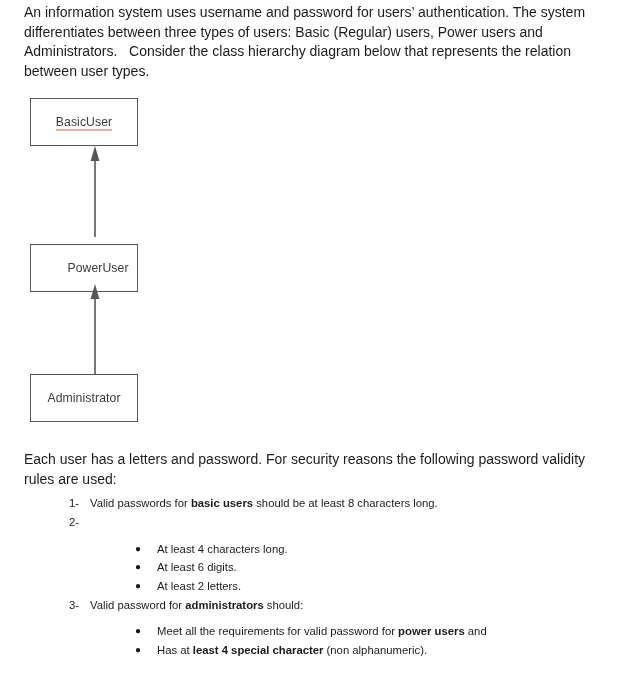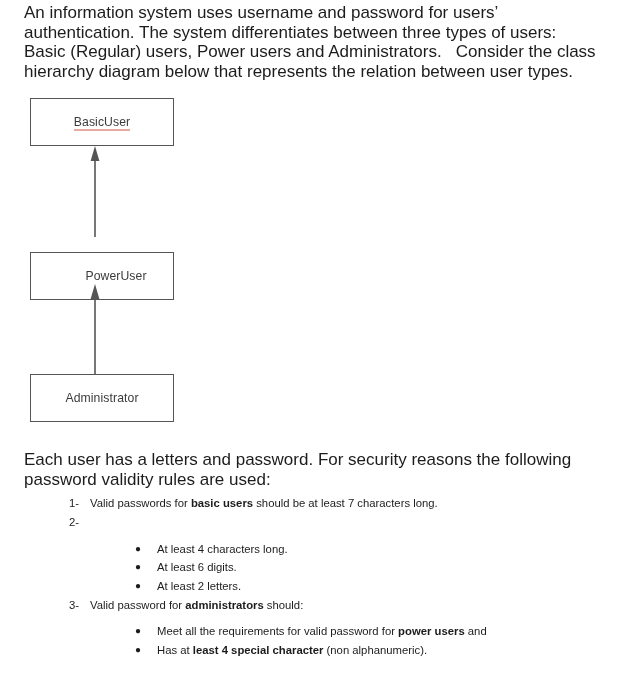--- a/index.html
+++ b/index.html
@@ -15,42 +15,42 @@
     font-family: "Liberation Sans", sans-serif;
     color: #1b1b1b;
     -webkit-font-smoothing: antialiased;
   }
 
   
   .prose {
     position: absolute;
     left: 24px;
     width: 575px;
-    font-size: 17px;
+    font-size: 14px;
     line-height: 19.5px;
     color: #1c1c1c;
     text-align: left;
     white-space: pre-wrap;
   }
   #intro-paragraph { top: 3px; }
   #rules-intro-paragraph { top: 450px; }
 
   
   #class-diagram {
     position: absolute;
     left: 0;
     top: 0;
     width: 633px;
     height: 700px;
     pointer-events: none;
   }
   .uml-box {
     position: absolute;
     left: 30px;
-    width: 144px;
+    width: 108px;
     height: 48px;
     box-sizing: border-box;
     border: 1.6px solid #555555;
     background: #ffffff;
     display: flex;
     align-items: center;
     justify-content: center;
   }
   .uml-box .uml-label {
     font-size: 12.2px;
@@ -62,21 +62,21 @@
   .uml-box .uml-label.misspelled::after {
     content: "";
     position: absolute;
     left: 0;
     right: 0;
     bottom: -2px;
     height: 1.6px;
     background: #e8a9a3;
   }
   #uml-box-basicuser    { top: 98px; }
-  #uml-box-poweruser    { top: 252px; padding-left: 28px; }
+  #uml-box-poweruser    { top: 244px; padding-left: 28px; }
   #uml-box-administrator{ top: 374px; }
 
   .uml-arrow {
     position: absolute;
     left: 88px;
     width: 14px;
   }
   #uml-arrow-poweruser-to-basicuser    { top: 146px; height: 91px; }
   #uml-arrow-administrator-to-poweruser{ top: 284px; height: 91px; }
   .uml-arrow svg { display: block; width: 14px; height: 100%; }
@@ -159,21 +159,21 @@
   </div>
 
 </div>
 
 <div class="prose" id="rules-intro-paragraph">Each user has a letters and password. For security reasons the following password validity rules are used:</div>
 
 <div id="rules-list">
 
   <div class="rule-item">
     <span class="rule-marker">1-</span>
-    <span class="rule-text"><span>Valid passwords for </span><b>basic users</b><span> should be at least 7 characters long.</span></span>
+    <span class="rule-text"><span>Valid passwords for </span><b>basic users</b><span> should be at least 8 characters long.</span></span>
   </div>
 
   <div class="rule-item">
     <span class="rule-marker">2-</span>
   </div>
 
   <div class="spacer-6"></div>
 
   <div class="sub-item">
     <span class="sub-bullet">●</span>

